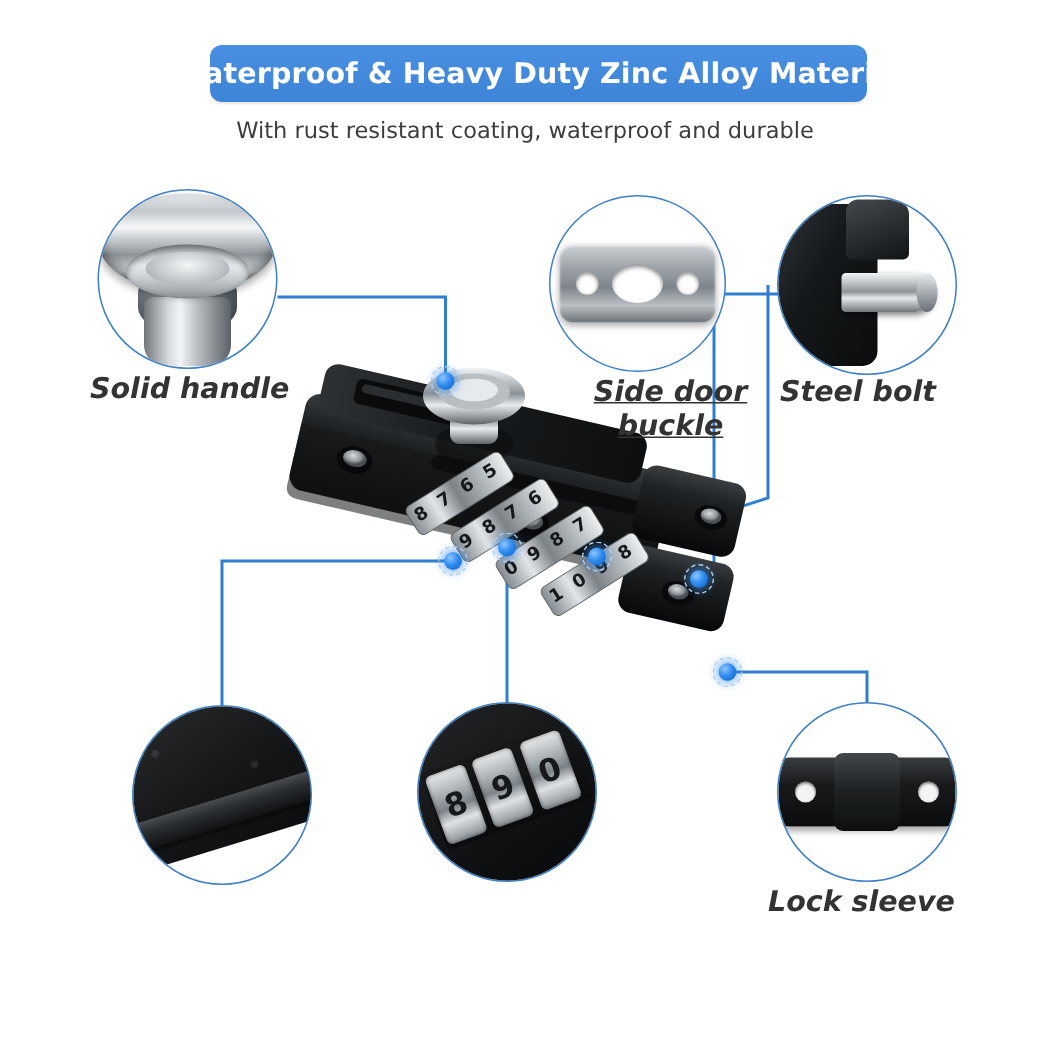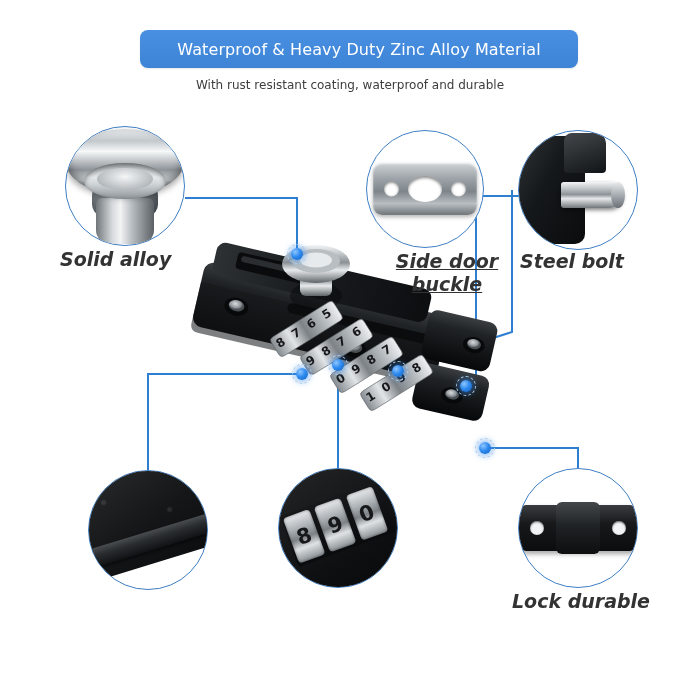--- a/index.html
+++ b/index.html
@@ -14,26 +14,26 @@
 
   
   .banner{
     position:absolute;left:140px;top:30px;width:438px;height:38px;
     background:linear-gradient(180deg,#4a90e2 0%,#3d84d6 100%);
     border-radius:8px;
     display:flex;align-items:center;justify-content:center;
     box-shadow:0 1px 2px rgba(0,0,0,.10);
   }
   .banner-text{
-    color:#ffffff;font-size:16px;font-weight:normal;letter-spacing:.1px;
+    color:#ffffff;font-size:19px;font-weight:bold;letter-spacing:.1px;
     white-space:nowrap;
   }
   .subtitle{
     position:absolute;left:0;top:78px;width:700px;text-align:center;
-    color:#3d3d3d;font-size:12px;white-space:nowrap;
+    color:#3d3d3d;font-size:15px;white-space:nowrap;
   }
 
   
   #wires{position:absolute;left:0;top:0;width:700px;height:700px;pointer-events:none;}
 
   
   .callout{position:absolute;}
   .c-ring{
     position:absolute;left:0;top:0;
     border-radius:50%;
@@ -337,21 +337,21 @@
     <div class="c-ring" style="width:120px;height:120px;">
       <div class="art">
         <div class="knob-shadow"></div>
         <div class="knob-stem"></div>
         <div class="knob-cap"></div>
         <div class="knob-inner"></div>
         <div class="knob-inner2"></div>
       </div>
     </div>
   </div>
-  <div class="c-label" style="left:60px;top:248px;width:190px;">Solid alloy</div>
+  <div class="c-label" style="left:60px;top:248px;width:190px;">Solid handle</div>
 
   <div class="callout" style="left:366px;top:130px;width:118px;height:118px;">
     <div class="c-ring" style="width:118px;height:118px;">
       <div class="art">
         <div class="buckle">
           <div class="buckle-hole l"></div>
           <div class="buckle-oval"></div>
           <div class="buckle-hole r"></div>
         </div>
       </div>
@@ -396,21 +396,21 @@
   <div class="callout" style="left:518px;top:468px;width:120px;height:120px;">
     <div class="c-ring" style="width:120px;height:120px;">
       <div class="art">
         <div class="ls-plate"></div>
         <div class="ls-block"></div>
         <div class="ls-hole l"></div>
         <div class="ls-hole r"></div>
       </div>
     </div>
   </div>
-  <div class="c-label" style="left:512px;top:590px;width:180px;">Lock durable</div>
+  <div class="c-label" style="left:512px;top:590px;width:180px;">Lock sleeve</div>
 
   <div class="marker" style="left:297px;top:254px;">
     <div class="dash"></div>
       <div class="dot"></div>
   </div>
   <div class="marker" style="left:398px;top:371px;">
     <div class="dash"></div>
       <div class="dot"></div>
   </div>
   <div class="marker" style="left:466px;top:386px;">

